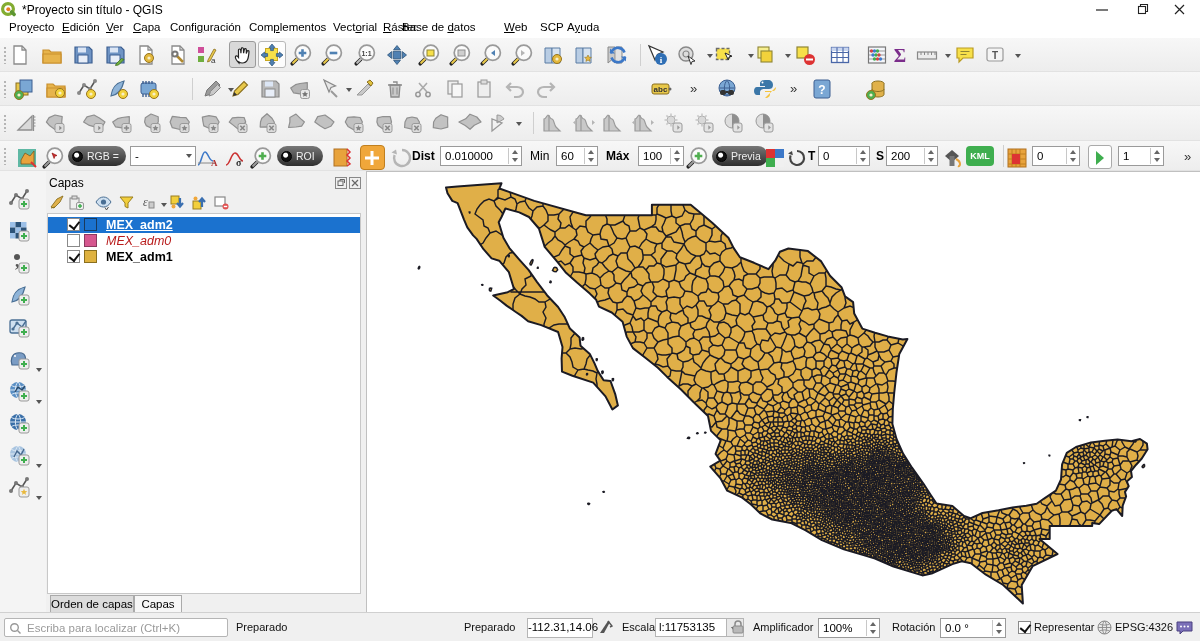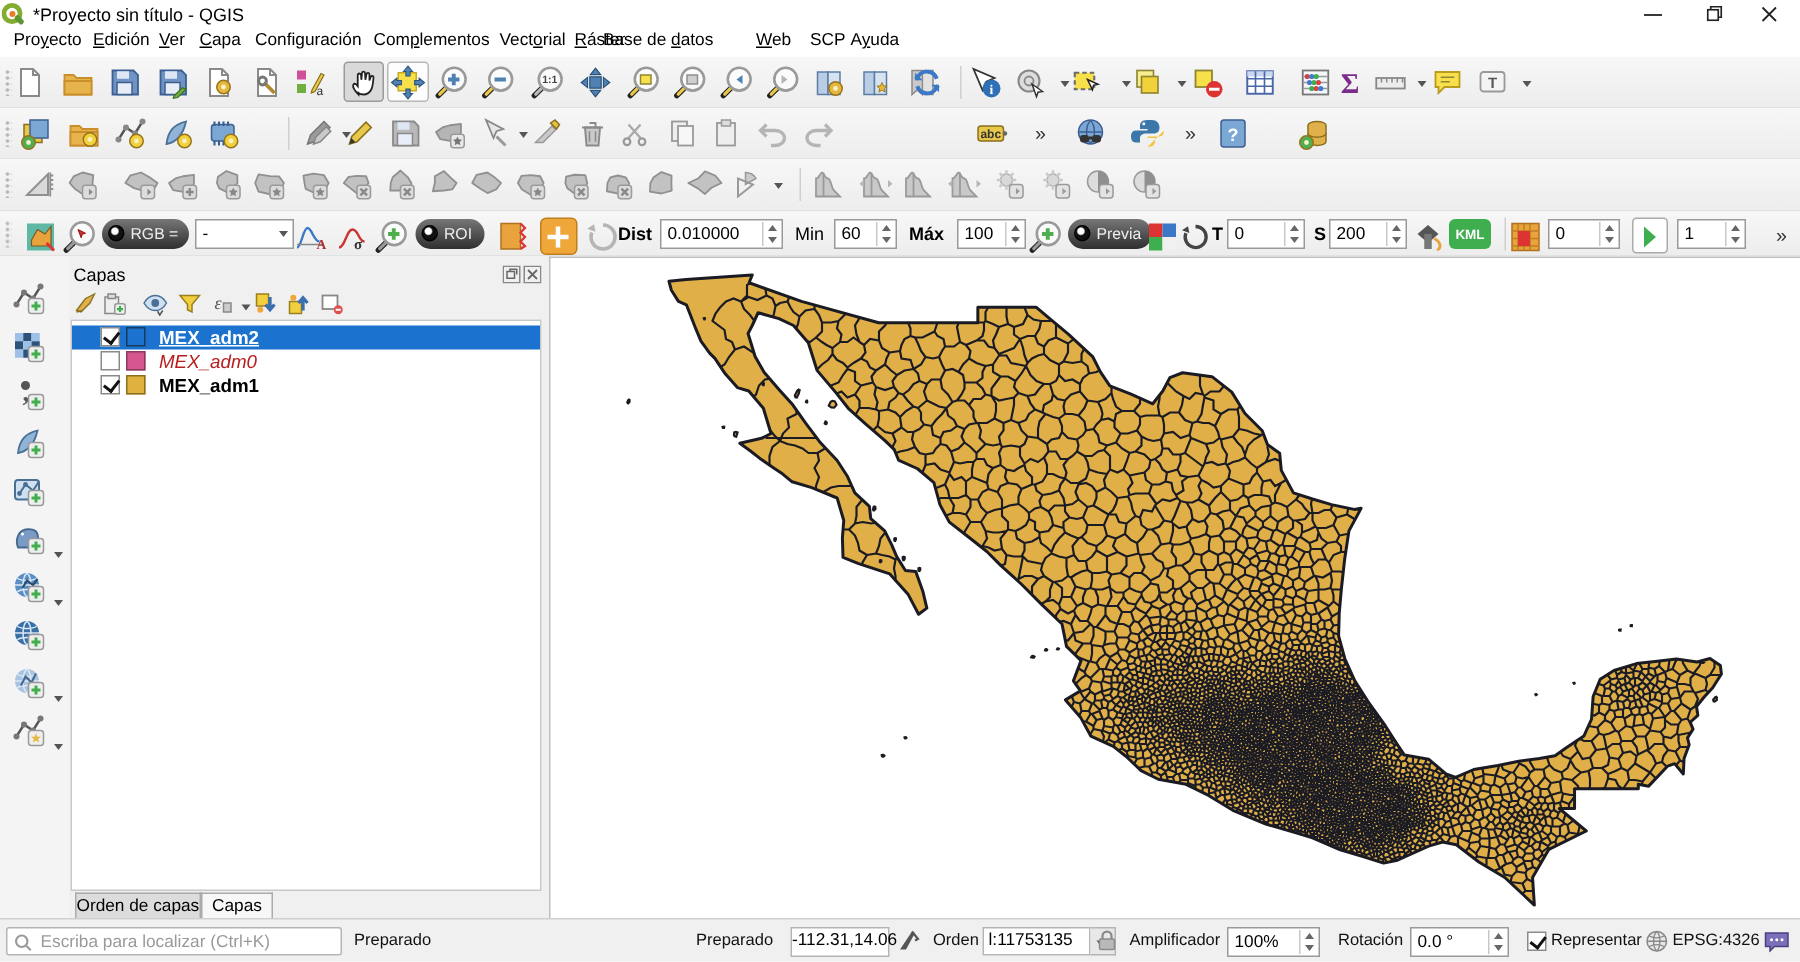--- a/index.html
+++ b/index.html
@@ -817,21 +817,21 @@
       </svg>
 <span class="abs" style="left:22px;top:2.5px;font-size:11.5px;color:#9a9a9a">Escriba para localizar (Ctrl+K)</span>
     </div>
     <span class="sb-lbl" style="left:236px">Preparado</span>
     <span class="sb-lbl" style="left:464px">Preparado</span>
     <div class="abs" style="left:527px;top:5px;width:66px;height:20px;background:#fff;border:1px solid #b5b5b5;font-size:11.5px;line-height:17px">-112.31,14.06</div>
     <svg class="abs" style="left:598px;top:6px" width="16" height="16" viewBox="0 0 16 16">
       <path d="M2 14L10 2l2 1-6 11z" fill="#555"></path>
       <path d="M10 2l4 5-2 1" fill="none" stroke="#555" stroke-width="1.4"></path>
     </svg>
-    <span class="sb-lbl" style="left:622px">Orden</span>
+    <span class="sb-lbl" style="left:622px">Escala</span>
     <div class="abs" style="left:655px;top:5px;width:72px;height:19px;background:#fff;border:1px solid #b5b5b5;font-size:11.5px;line-height:17px;padding-left:3px">l:11753135</div>
 <div class="abs" style="left:727px;top:5px;width:17px;height:19px;background:#e8e8e8;border:1px solid #b5b5b5;border-left:none">
       <span class="dd" style="left:4px;margin-top:-1px"></span>
     </div>
     <svg class="abs" style="left:731px;top:6px" width="14" height="16" viewBox="0 0 14 16">
       <rect x="2" y="7" width="10" height="7" rx="1" fill="#b9b9b9" stroke="#8a8a8a"></rect>
       <path d="M4 7V5a3 3 0 0 1 6 0v2" fill="none" stroke="#8a8a8a" stroke-width="1.5"></path>
     </svg>
     <span class="sb-lbl" style="left:753px">Amplificador</span>
     <div class="inp" style="left:818px;width:62px;top:14.5px">100%<span class="spin"></span></div>

